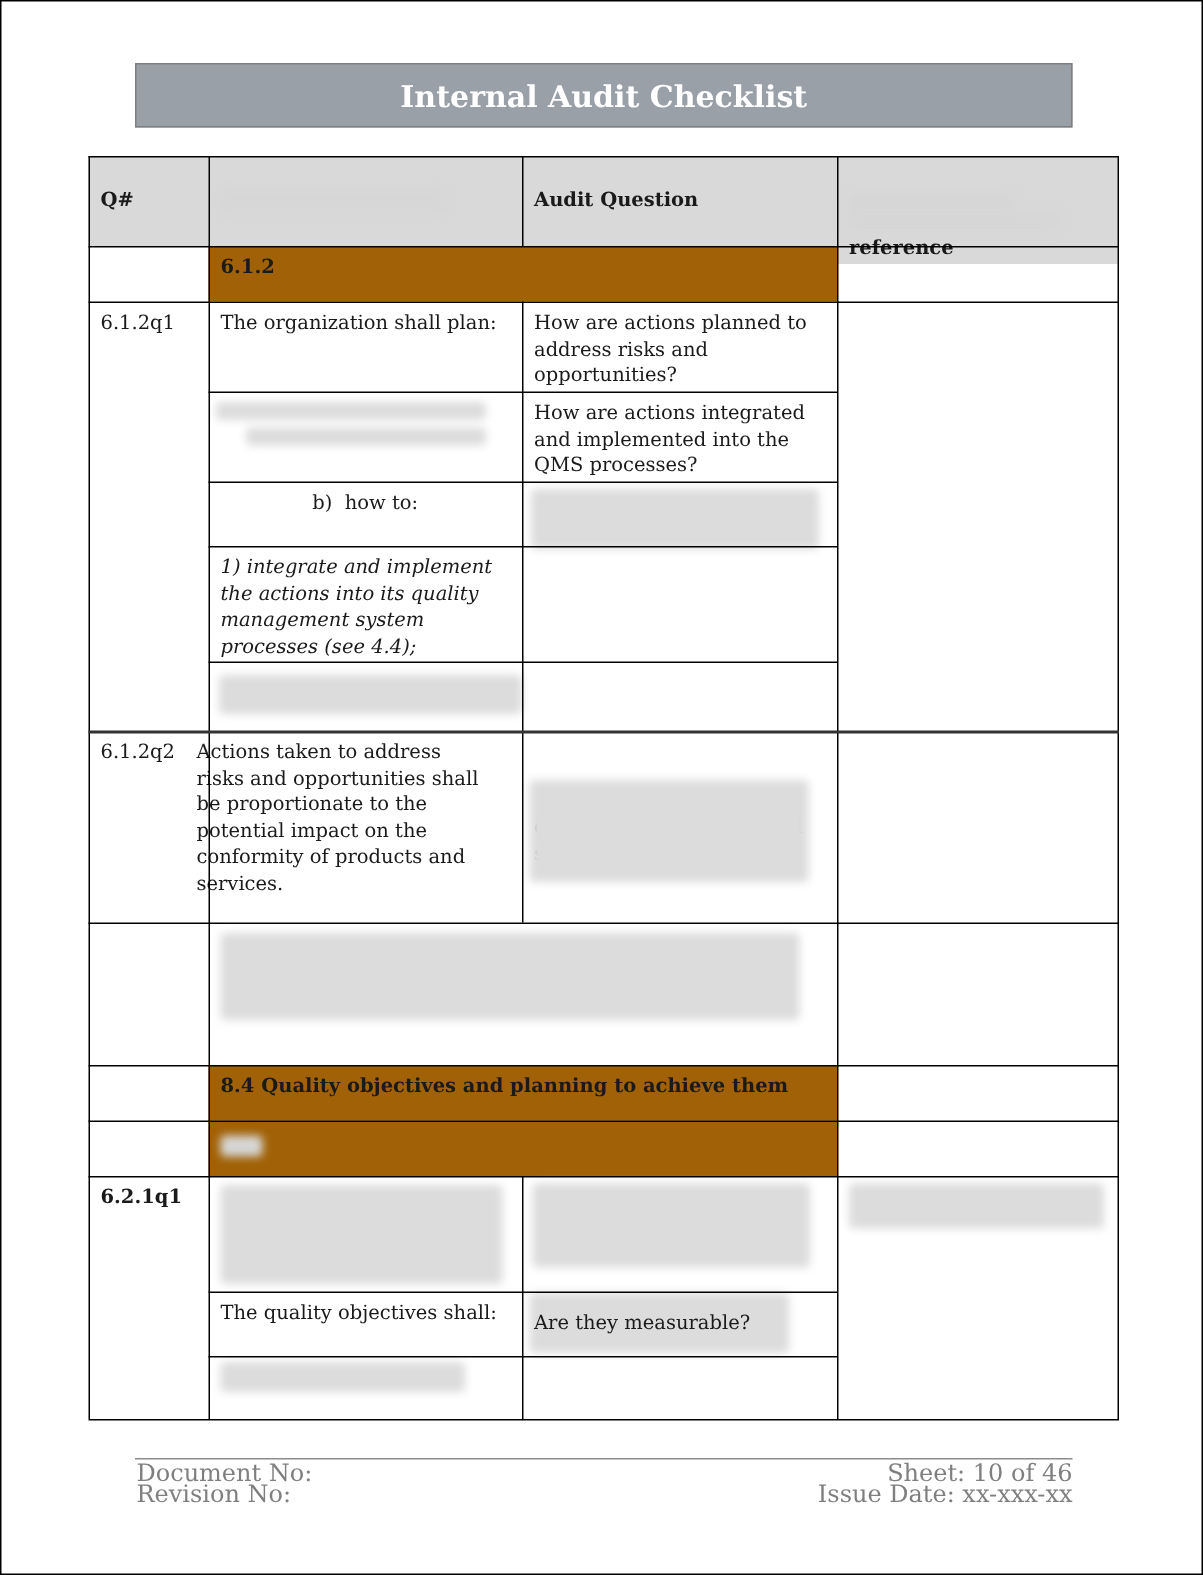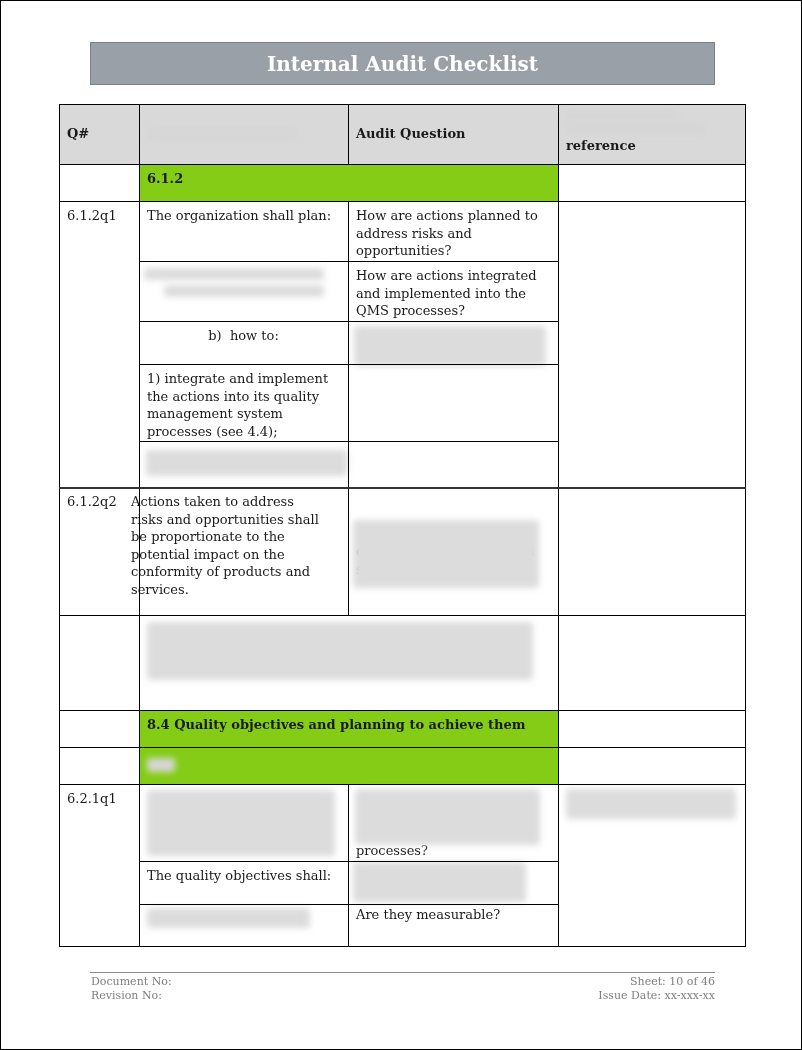--- a/index.html
+++ b/index.html
@@ -18,32 +18,32 @@
     display: flex; align-items: center; justify-content: center;
     color: #ffffff; font-weight: bold; font-size: 20px;
   }
   .cell {
     position: absolute; box-sizing: border-box;
     font-size: 13px; line-height: 17.5px; padding: 6px 8px;
   }
   .hl { position: absolute; height: 1px; background: #000; }
   .vl { position: absolute; width: 1px; background: #000; }
   .hdr { background: #d9d9d9; }
-  .green { background: #84cc16; }
+  .green { background: #a16207; }
   .bold { font-weight: bold; }
   .blur {
     display: inline-block; background: #d6d6d6; filter: blur(3px);
     border-radius: 3px; height: 14px; vertical-align: middle;
   }
   .blur-block {
     position: absolute; background: #dcdcdc; filter: blur(3px); border-radius: 3px;
   }
   .footer-line { position: absolute; left: 90px; top: 972px; width: 625px; height: 1px; background: #8c8c8c; }
   .footer-text {
-    position: absolute; font-size: 11px; color: #7f7f7f; line-height: 14px;
+    position: absolute; font-size: 16px; color: #7f7f7f; line-height: 14px;
   }
 </style>
 </head>
 <body>
 
 <div class="page-frame"></div>
 
 <div class="title-bar">
   <span>Internal Audit Checklist</span>
 </div>
@@ -52,21 +52,21 @@
 
   <div class="cell hdr bold" style="left:59px;top:104px;width:80px;height:60px;display:flex;align-items:center;">
     <span>Q#</span>
   </div>
   <div class="cell hdr" style="left:139px;top:104px;width:209px;height:60px;display:flex;align-items:center;">
     <span class="blur" style="width:150px;"></span>
   </div>
   <div class="cell hdr bold" style="left:348px;top:104px;width:210px;height:60px;display:flex;align-items:center;">
     <span>Audit Question</span>
   </div>
-  <div class="cell hdr bold" style="left:558px;top:104px;width:187px;height:60px;padding-top:0;">
+  <div class="cell hdr bold" style="left:558px;top:104px;width:187px;height:72px;padding-top:20px;">
     <div class="blur" style="width:110px;height:12px;margin-top:4px;"></div><br>
     <div class="blur" style="width:140px;height:12px;margin-top:-4px;"></div>
     <div style="margin-top:-2px;">reference</div>
   </div>
 
   <div class="cell green bold" style="left:139px;top:164px;width:419px;height:37px;">
     <span>6.1.2</span>
   </div>
 
   <div class="cell" style="left:59px;top:201px;width:80px;">
@@ -80,21 +80,21 @@
   </div>
   <div class="blur-block" style="left:144px;top:268px;width:180px;height:12px;"></div>
   <div class="blur-block" style="left:164px;top:285px;width:160px;height:12px;"></div>
   <div class="cell" style="left:348px;top:261px;width:210px;">
     <span>How are actions integrated and implemented into the QMS processes?</span>
   </div>
   <div class="cell" style="left:139px;top:321px;width:209px;text-align:center;">
     <span style="white-space:pre;">b)  how to:</span>
   </div>
   <div class="blur-block" style="left:354px;top:326px;width:192px;height:40px;"></div>
-  <div class="cell" style="left:139px;top:364px;width:209px;">
+  <div class="cell" style="left:139px;top:364px;width:209px;font-style:italic;">
     <span>1) integrate and implement the actions into its quality management system processes (see 4.4);</span>
   </div>
   <div class="blur-block" style="left:146px;top:450px;width:202px;height:26px;"></div>
 
   <div class="cell" style="left:59px;top:487px;width:80px;">
     <span>6.1.2q2</span>
   </div>
   <div class="cell" style="left:123px;top:487px;width:209px;">
     <span>Actions taken to address risks and opportunities shall be proportionate to the potential impact on the conformity of products and services.</span>
   </div>
@@ -109,41 +109,40 @@
   </div>
   <div class="blur-block" style="left:147px;top:622px;width:386px;height:58px;"></div>
 
   <div class="cell green bold" style="left:139px;top:710px;width:419px;height:37px;">
     <span>8.4 Quality objectives and planning to achieve them</span>
   </div>
   <div class="cell green" style="left:139px;top:747px;width:419px;height:37px;">
     <span class="blur" style="width:28px;margin-top:4px;"></span>
   </div>
 
-  <div class="cell" style="left:59px;top:784px;width:80px;">
+  <div class="cell" style="left:59px;top:784px;width:80px;font-weight:bold;">
     <span>6.2.1q1</span>
   </div>
   <div class="blur-block" style="left:147px;top:790px;width:188px;height:66px;"></div>
   <div class="cell" style="left:348px;top:784px;width:210px;height:77px;">
     <div style="height:52px;"></div>
-    <div>processes?</div>
   </div>
   <div class="blur-block" style="left:355px;top:789px;width:185px;height:56px;"></div>
   <div class="blur-block" style="left:566px;top:789px;width:170px;height:30px;"></div>
 
   <div class="cell" style="left:139px;top:861px;width:209px;">
     <span>The quality objectives shall:</span>
   </div>
   <div class="blur-block" style="left:353px;top:862px;width:173px;height:40px;"></div>
 
   <div class="cell" style="left:139px;top:904px;width:209px;height:42px;">
     <div style="height:17px;"></div>
   </div>
   <div class="blur-block" style="left:147px;top:908px;width:163px;height:20px;"></div>
-  <div class="cell" style="left:348px;top:900px;width:210px;">
+  <div class="cell" style="left:348px;top:868px;width:210px;">
     <span>Are they measurable?</span>
   </div>
 
   <div class="vl" style="left:59px;top:104px;height:842px;"></div>
   <div class="vl" style="left:139px;top:104px;height:842px;"></div>
   <div class="vl" style="left:558px;top:104px;height:842px;"></div>
   <div class="vl" style="left:745px;top:104px;height:842px;"></div>
 
   <div class="vl" style="left:348px;top:104px;height:60px;"></div>
   <div class="vl" style="left:348px;top:201px;height:414px;"></div>

